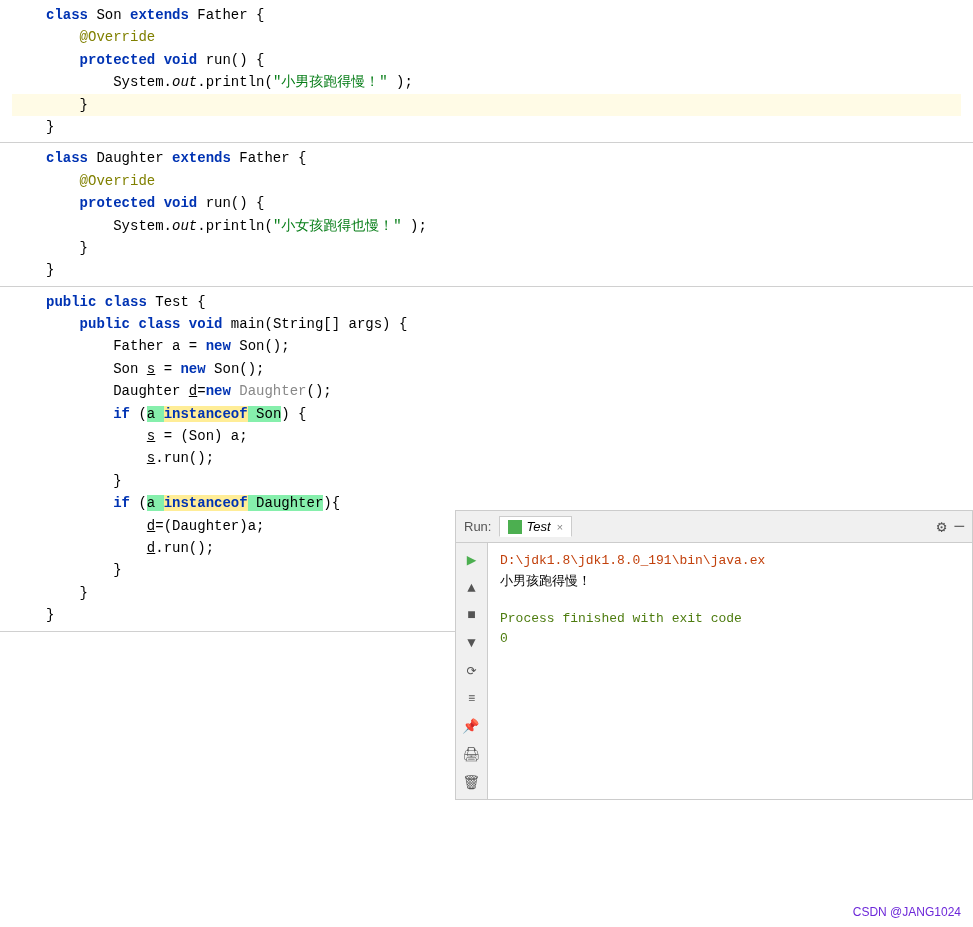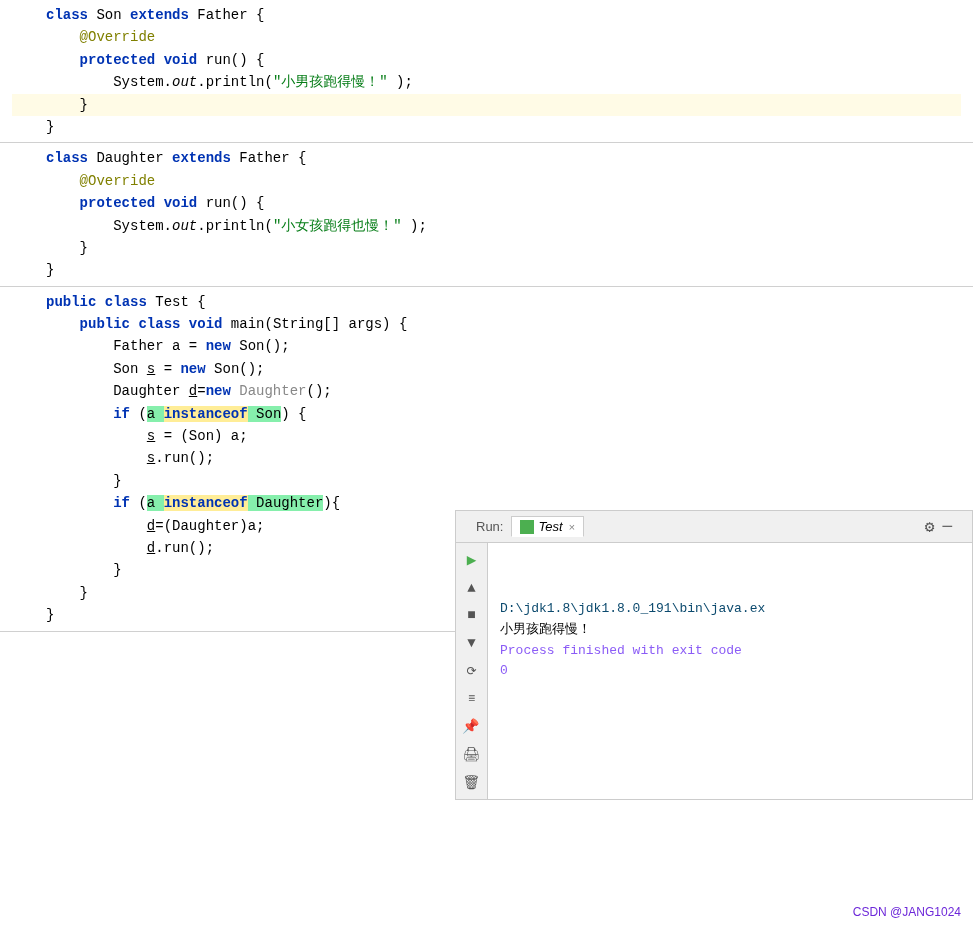--- a/index.html
+++ b/index.html
@@ -77,21 +77,21 @@
       display: flex;
       flex-direction: column;
       font-family: 'Consolas', 'Courier New', monospace;
     }
 
     .run-header {
       display: flex;
       align-items: center;
       background: #f0f0f0;
       border-bottom: 1px solid #cccccc;
-      padding: 4px 20px;
+      padding: 4px 8px;
       height: 32px;
     }
 
     .run-label {
       color: #555;
       font-size: 13px;
       margin-right: 8px;
       font-family: sans-serif;
     }
 
@@ -164,32 +164,31 @@
     .run-output {
       flex: 1;
       padding: 8px 12px;
       background: #ffffff;
       overflow: auto;
       font-size: 13px;
       line-height: 1.6;
     }
 
     .output-path {
-      color: #0c4a6e;
+      color: #c2410c;
       word-break: break-all;
-      margin-top: 48px;
     }
 
     .output-chinese {
       color: #000000;
     }
 
     .output-process {
-      color: #8b5cf6;
-      margin-top: 0;
+      color: #4d7c0f;
+      margin-top: 16px;
     }
 
     .watermark {
       position: absolute;
       bottom: 8px;
       right: 12px;
       color: #6d28d9;
       font-size: 12px;
       font-family: Liberation Sans, sans-serif;
     }

